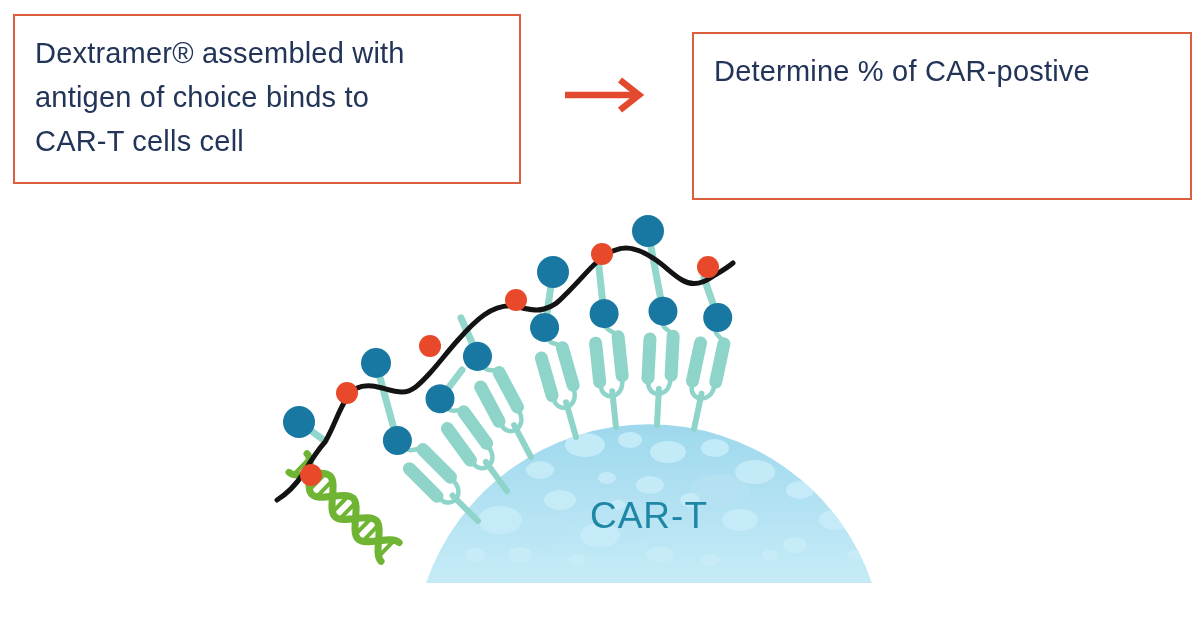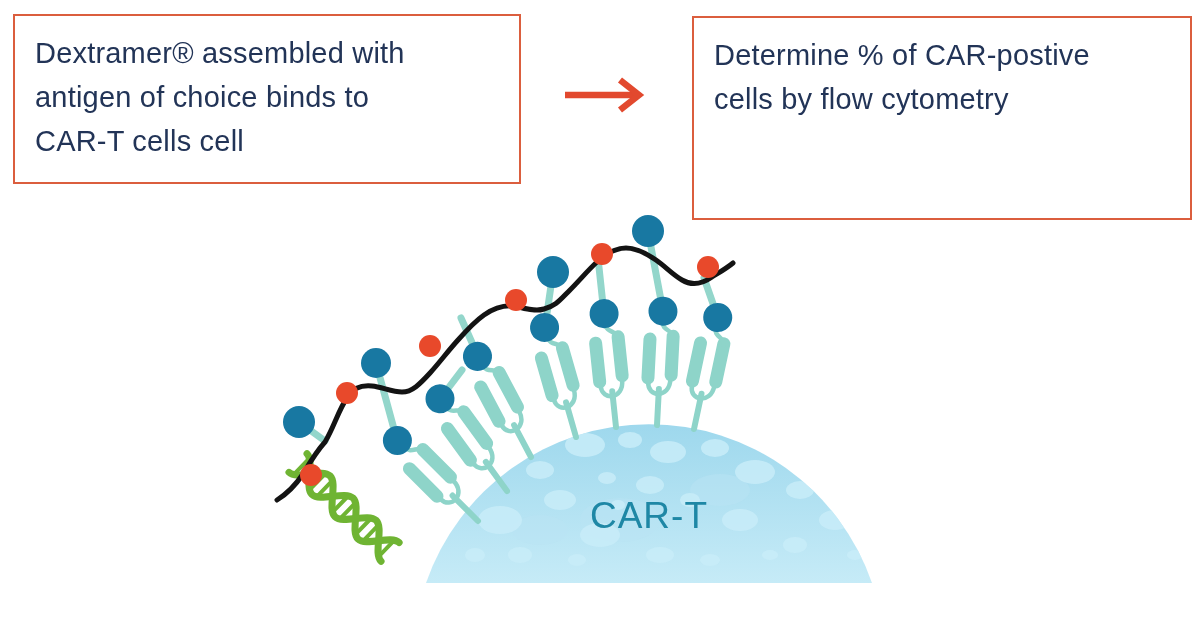--- a/index.html
+++ b/index.html
@@ -6,21 +6,21 @@
   .stage{
     position:relative;width:1200px;height:627px;background:#ffffff;overflow:hidden;
     font-family:"Liberation Sans", sans-serif;
   }
   .step-box{
     position:absolute;box-sizing:border-box;border:2px solid #DB5E3E;
     color:#223457;font-size:29px;line-height:44px;letter-spacing:0.2px;
     padding:15px 20px;background:#ffffff;
   }
   .box1{left:13px;top:14px;width:508px;height:170px;}
-  .box2{left:692px;top:16px;width:500px;height:204px;}
+  .box2{left:692px;top:32px;width:500px;height:168px;}
   .step-line{display:block;white-space:nowrap;}
   .arrow-wrap{position:absolute;left:562px;top:77px;width:98px;height:36px;}
   .illustration{position:absolute;left:0;top:0;width:1200px;height:627px;}
 
   
   .cell-body{fill:url(#gcell);}
   .blob{fill:#C8ECF8;opacity:.85;}
   .blob-faint{fill:#BAE4F3;opacity:.5;}
   .cell-label{fill:#1E87A5;font-family:"Liberation Sans",sans-serif;font-size:37px;letter-spacing:1px;}
   .pill{fill:#8ED4C9;}
@@ -45,21 +45,20 @@
 
   <div class="arrow-wrap">
     <svg width="98" height="36" viewBox="0 0 98 36">
       <path d="M3,18 H76" stroke="#E2492E" stroke-width="6.5" fill="none"></path>
       <path d="M58,3 L77,18 L58,33" stroke="#E2492E" stroke-width="6.5" fill="none" stroke-linejoin="miter"></path>
     </svg>
   </div>
 
   <div class="step-box box2">
     <span class="step-line">Determine % of CAR-postive</span>
-    <span class="step-line">cells by flow cytometry</span>
   </div>
 
   <svg class="illustration" viewBox="0 0 1200 627">
     <defs>
       <linearGradient id="gcell" x1="0" y1="0" x2="0" y2="1">
         <stop offset="0" stop-color="#9ED8ED"></stop>
         <stop offset="1" stop-color="#C6EBF7"></stop>
       </linearGradient>
       <clipPath id="cellclip">
         <path d="M426,583 A236,236 0 0 1 872,583 Z"></path>

